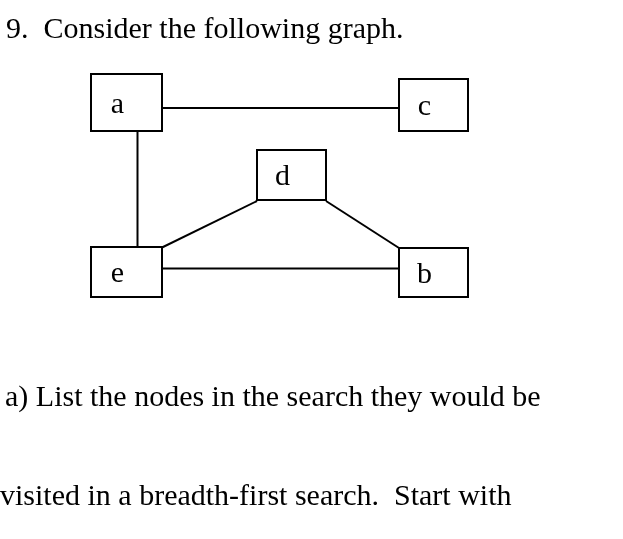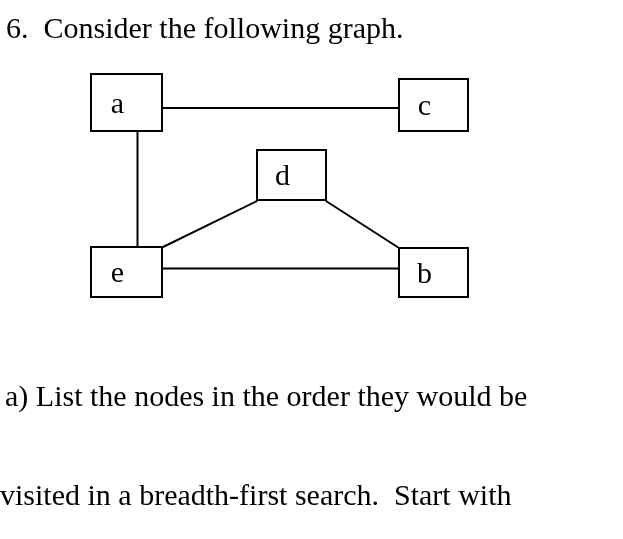--- a/index.html
+++ b/index.html
@@ -51,21 +51,21 @@
     line-height: 33.3px;
     white-space: pre;
     z-index: 2;
   }
   .qline { }
   .qline-first { padding-left: 5px; }
 </style>
 </head>
 <body>
 
-<div class="title">6.  Consider the following graph.</div>
+<div class="title">9.  Consider the following graph.</div>
 
 <svg class="edges-svg" width="623" height="539" viewBox="0 0 623 539">
   <line x1="162" y1="108" x2="399" y2="108"></line>
   <line x1="137.5" y1="131" x2="137.5" y2="247"></line>
   <line x1="161" y1="248" x2="257" y2="201"></line>
   <line x1="326" y1="201" x2="399" y2="248"></line>
   <line x1="162" y1="268.5" x2="399" y2="268.5"></line>
 </svg>
 
 <div class="node node-a">
@@ -78,19 +78,19 @@
   <span class="node-label">d</span>
 </div>
 <div class="node node-e">
   <span class="node-label">e</span>
 </div>
 <div class="node node-b">
   <span class="node-label">b</span>
 </div>
 
 <div class="question">
-  <div class="qline qline-first">a) List the nodes in the order they would be</div>
+  <div class="qline qline-first">a) List the nodes in the search they would be</div>
   <div class="qline">visited in a breadth-first search.  Start with</div>
   
   
   
   
 </div>
 
 </body></html>

